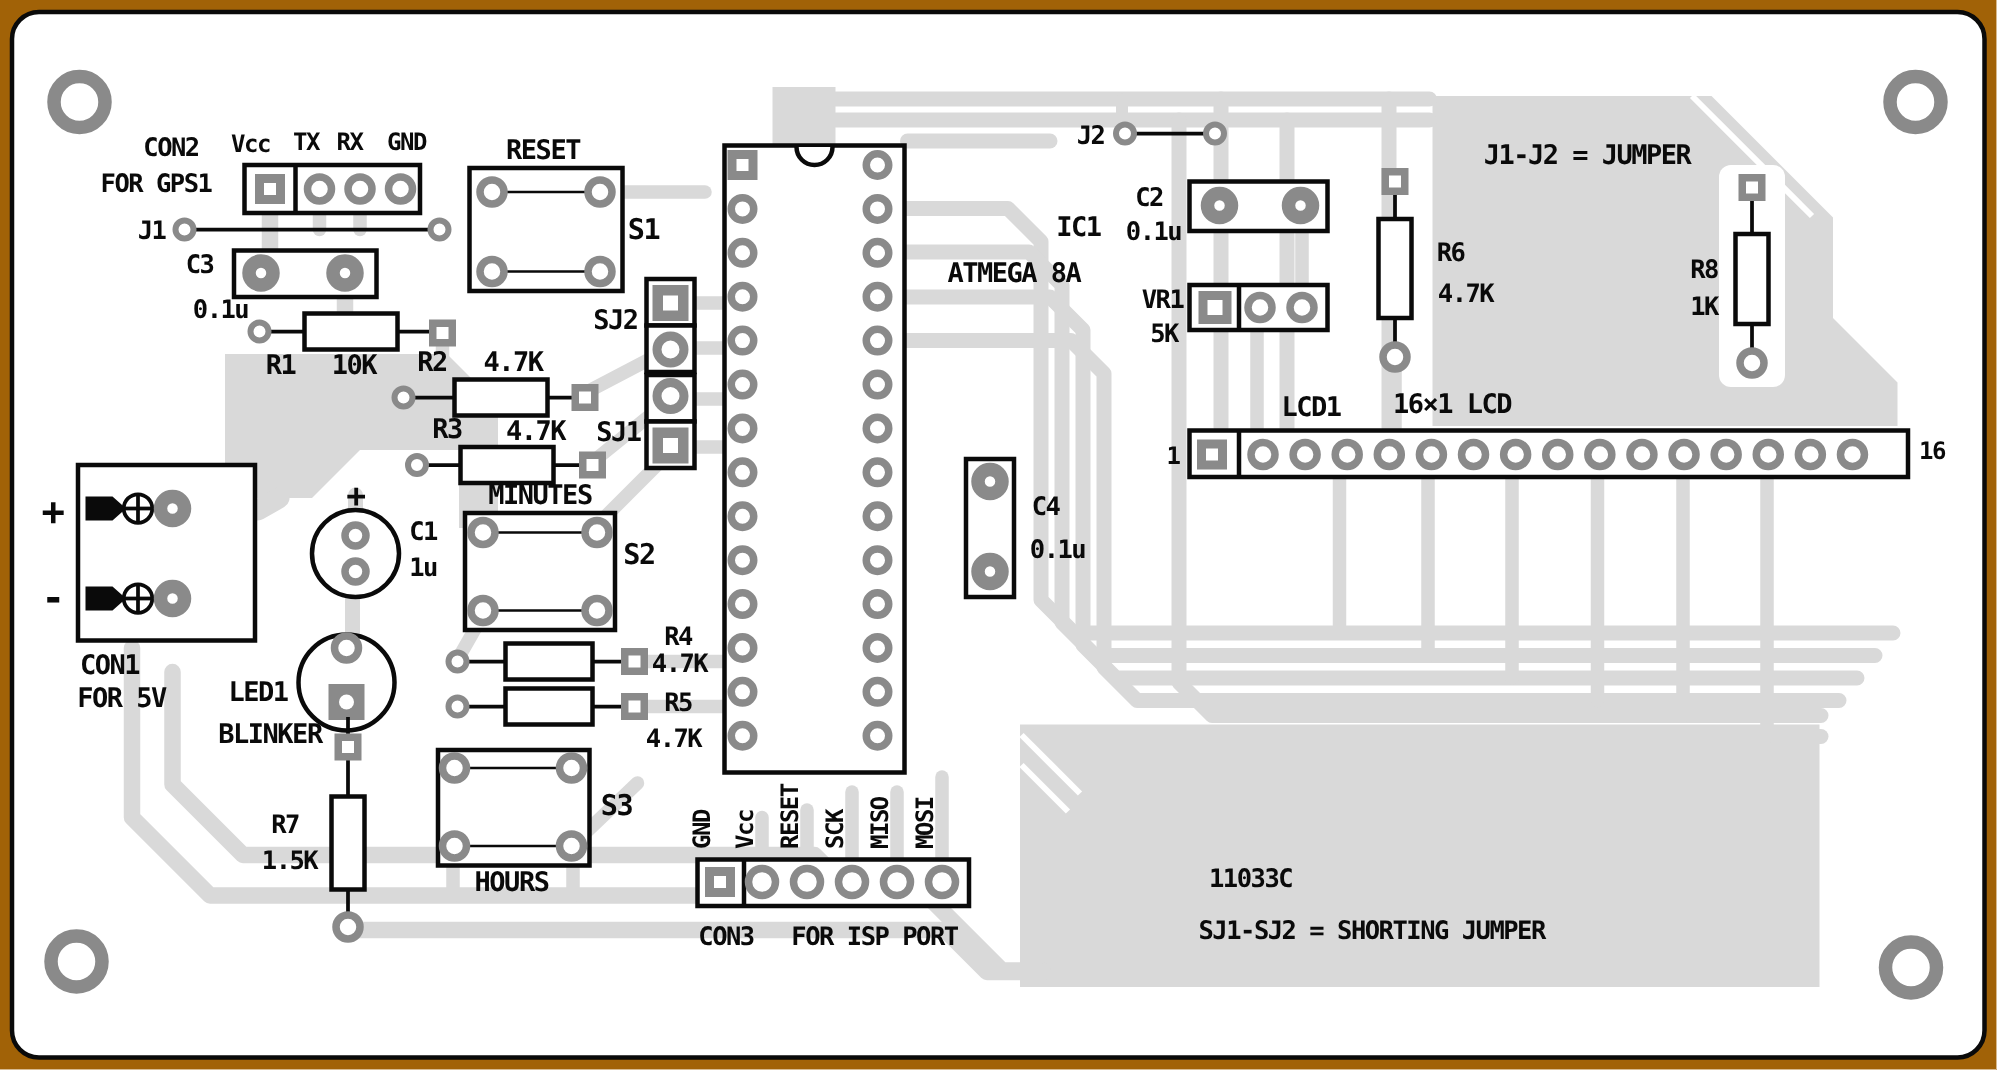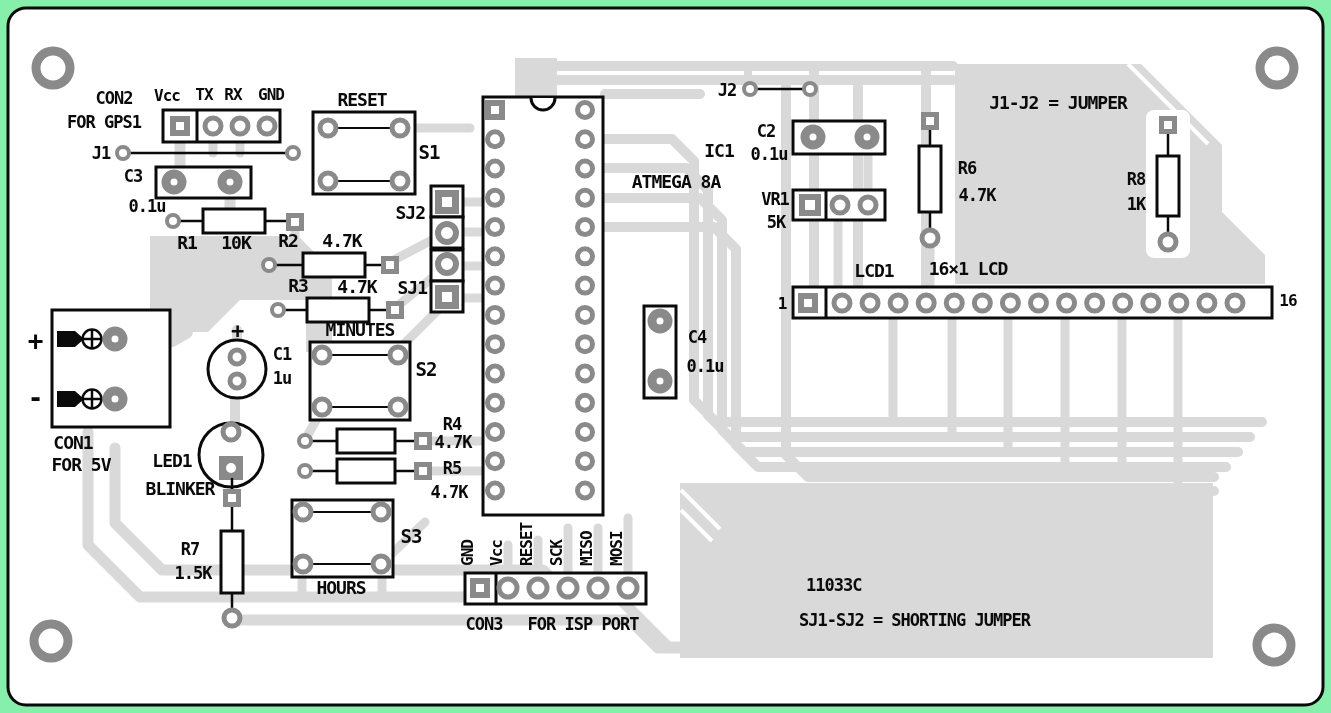--- a/index.html
+++ b/index.html
@@ -1,16 +1,16 @@
 <!DOCTYPE html>
 <html><head>
 <meta charset="utf-8">
 <style>
   html,body{margin:0;padding:0;background:#ffffff;}
-  .board-wrap{position:relative;width:1331px;height:713px;background:#86efac;overflow:hidden;}
+  .board-wrap{position:relative;width:1331px;height:713px;background:#a16207;overflow:hidden;}
   svg{display:block;}
   .silk{font-family:"DejaVu Sans Mono","Liberation Mono",monospace;font-weight:bold;fill:#0a0a0a;letter-spacing:-1px;} .t16{font-size:16px;} .t17{font-size:17px;}
   .t18{font-size:18px;} .t19{font-size:19px;} .t22{font-size:22px;} .t26{font-size:26px;}
   .mid{text-anchor:middle;} .end{text-anchor:end;}
   .trace{stroke:#d9d9d9;fill:none;stroke-linejoin:round;stroke-linecap:round;}
   .pour{fill:#d9d9d9;stroke:none;}
   .silkline{stroke:#0a0a0a;fill:none;}
   .body{fill:#ffffff;stroke:#0a0a0a;stroke-width:3;}
   .padring{fill:#ffffff;stroke:#8a8a8a;}
   .padsq{fill:#8a8a8a;stroke:none;}

